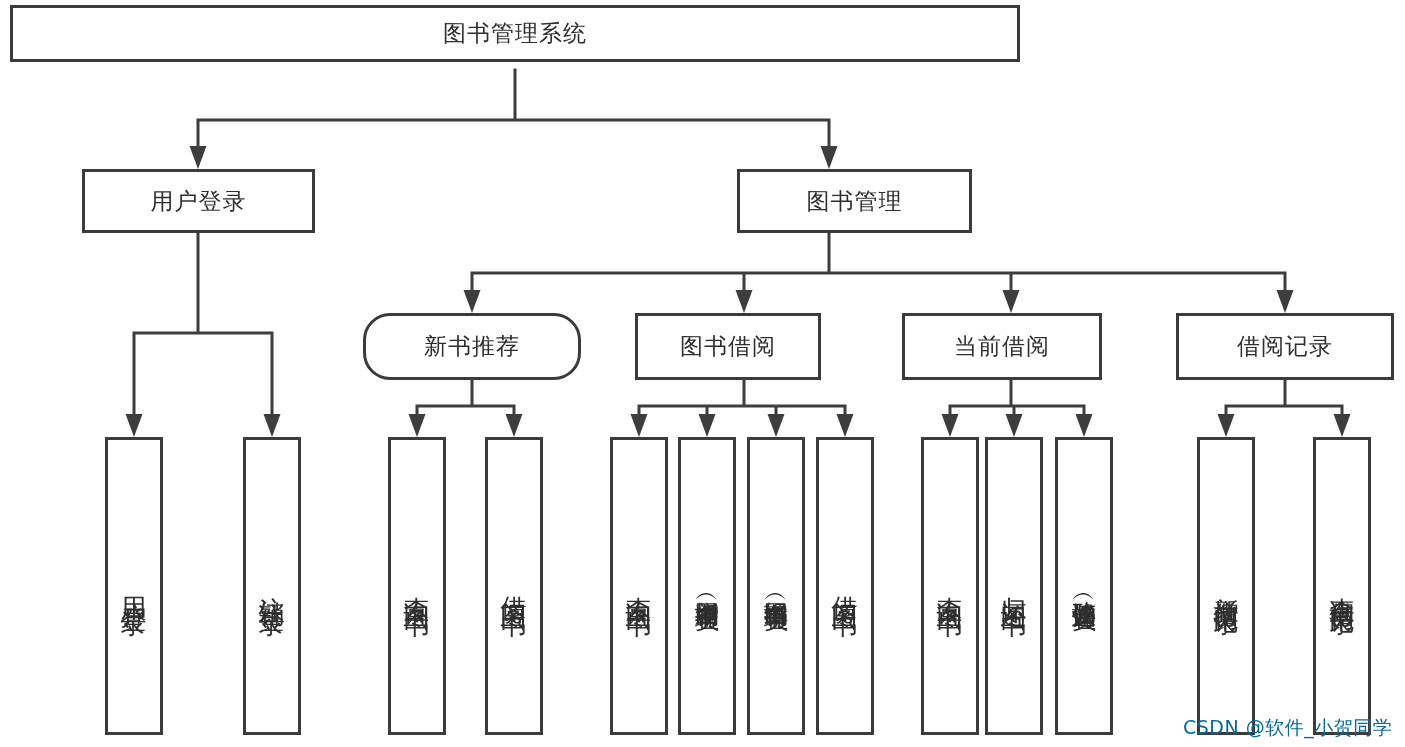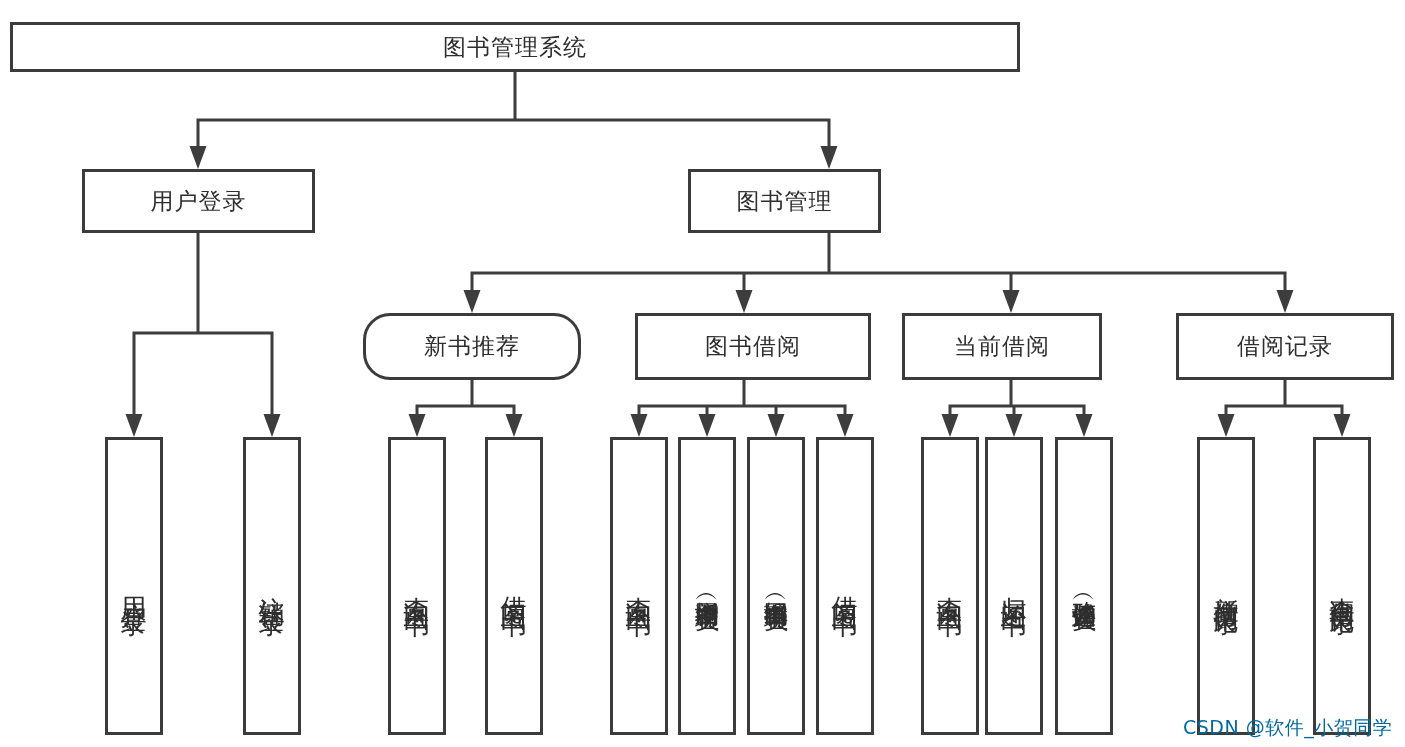--- a/index.html
+++ b/index.html
@@ -80,35 +80,35 @@
       <polygon points="767.5,414 784.5,414 776,437"></polygon>
       <polygon points="836.5,414 853.5,414 845,437"></polygon>
       <polygon points="941.5,414 958.5,414 950,437"></polygon>
       <polygon points="1005.5,414 1022.5,414 1014,437"></polygon>
       <polygon points="1075.5,414 1092.5,414 1084,437"></polygon>
       <polygon points="1217.5,414 1234.5,414 1226,437"></polygon>
       <polygon points="1333.5,414 1350.5,414 1342,437"></polygon>
     </g>
   </svg>
 
-  <div class="node node--h" style="left:10px;top:22px;width:1010px;height:50px;">
+  <div class="node node--h" style="left:10px;top:5px;width:1010px;height:57px;">
     <span>图书管理系统</span>
   </div>
 
   <div class="node node--h" style="left:82px;top:169px;width:233px;height:64px;">
     <span>用户登录</span>
   </div>
-  <div class="node node--h" style="left:688px;top:169px;width:193px;height:64px;">
+  <div class="node node--h" style="left:737px;top:169px;width:235px;height:64px;">
     <span>图书管理</span>
   </div>
 
   <div class="node node--h" style="left:363px;top:313px;width:218px;height:67px;border-radius:27px;">
     <span>新书推荐</span>
   </div>
-  <div class="node node--h" style="left:635px;top:313px;width:236px;height:67px;">
+  <div class="node node--h" style="left:635px;top:313px;width:186px;height:67px;">
     <span>图书借阅</span>
   </div>
   <div class="node node--h" style="left:902px;top:313px;width:200px;height:67px;">
     <span>当前借阅</span>
   </div>
   <div class="node node--h" style="left:1176px;top:313px;width:218px;height:67px;">
     <span>借阅记录</span>
   </div>
 
   <div class="node leaf" style="left:105px;top:437px;width:58px;height:298px;">用户登录</div>

